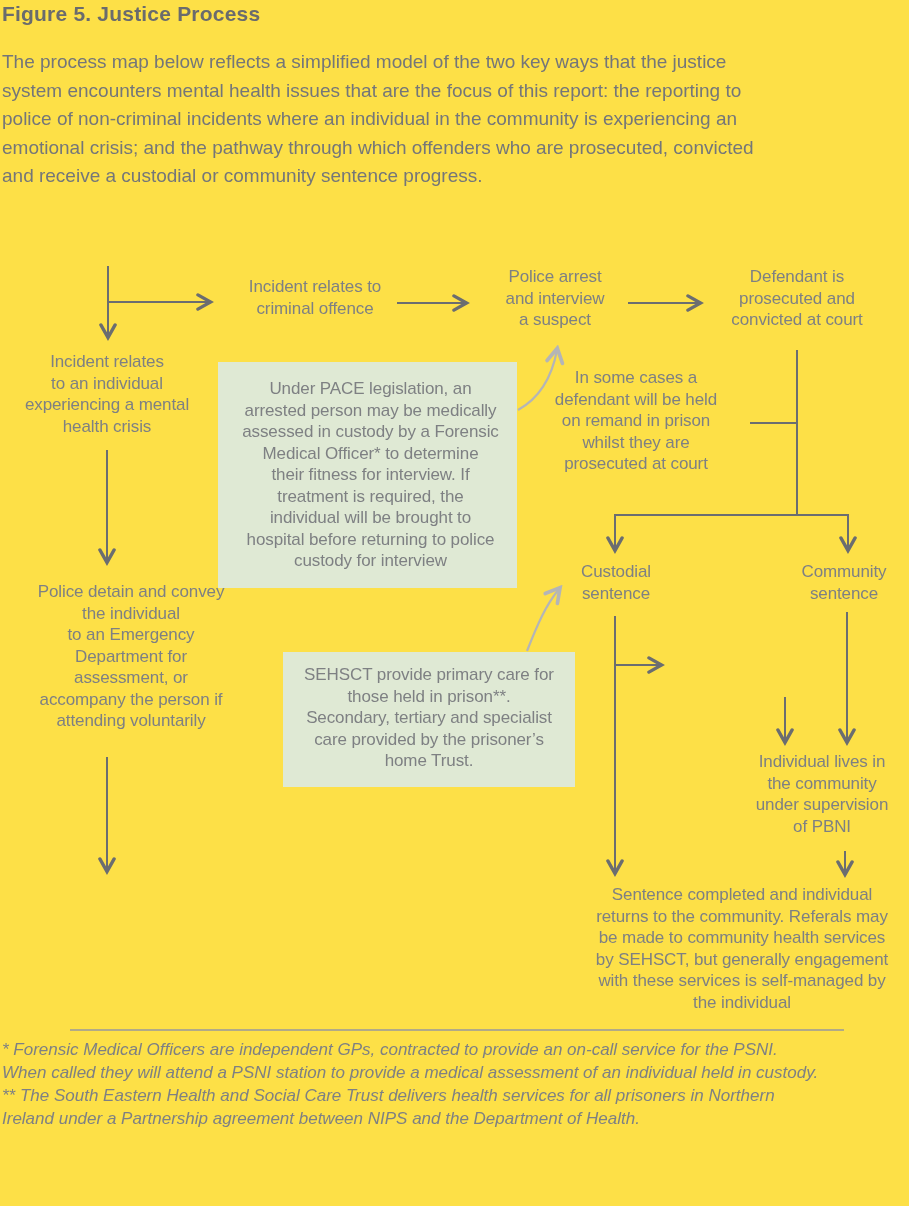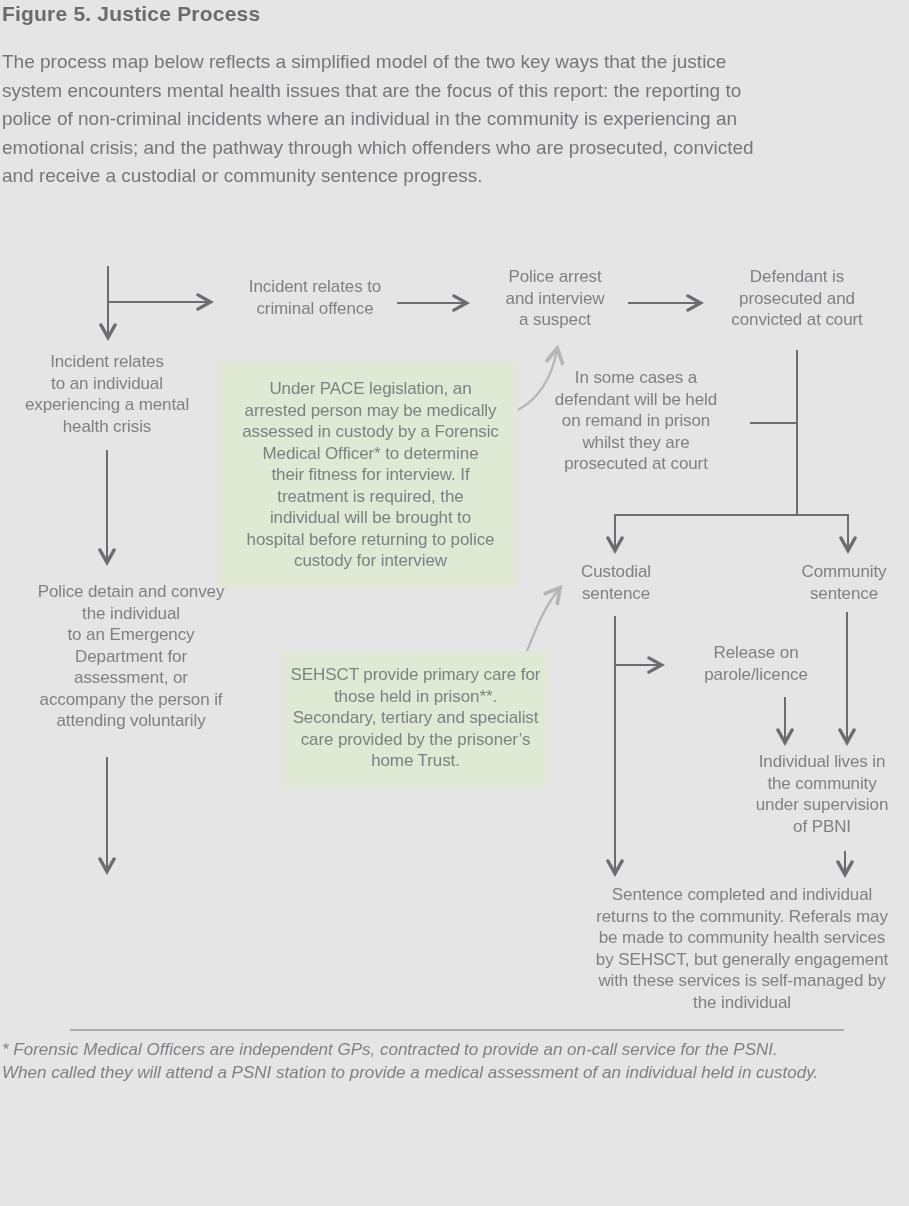--- a/index.html
+++ b/index.html
@@ -8,21 +8,21 @@
     --node-color:#7e8083;
     --arrow-color:#6b6d70;
     --curve-color:#b4b5b7;
     --callout-bg:#dfe9d4;
     --divider-color:#97999c;
   }
   html,body{margin:0;padding:0;background:#ffffff;}
   .page{
     position:relative;
     width:909px;height:1206px;
-    background:#e5e5e5;
+    background:#fde047;
     font-family:"Liberation Sans", sans-serif;
     overflow:hidden;
     text-decoration:underline;
   }
   .title{
     position:absolute;left:2px;top:2px;margin:0;
     font-size:21px;font-weight:bold;color:var(--title-color);
     letter-spacing:0.2px;
   }
   .intro{
@@ -97,21 +97,21 @@
 
   <div class="callout" style="left:218px;top:362px;width:299px;height:226px;padding-top:16px;padding-left:6px;">Under PACE legislation, an
 arrested person may be medically
 assessed in custody by a Forensic
 Medical Officer* to determine
 their fitness for interview. If
 treatment is required, the
 individual will be brought to
 hospital before returning to police
 custody for interview</div>
-  <div class="callout" style="left:283px;top:652px;width:265px;height:135px;padding-top:12px;">SEHSCT provide primary care for
+  <div class="callout" style="left:283px;top:652px;width:292px;height:135px;padding-top:12px;">SEHSCT provide primary care for
 those held in prison**.
 Secondary, tertiary and specialist
 care provided by the prisoner’s
 home Trust.</div>
 
   <div class="node" style="left:215px;top:276px;width:200px;">Incident relates to
 criminal offence</div>
   <div class="node" style="left:455px;top:266px;width:200px;">Police arrest
 and interview
 a suspect</div>
@@ -131,29 +131,29 @@
 the individual
 to an Emergency
 Department for
 assessment, or
 accompany the person if
 attending voluntarily</div>
   <div class="node" style="left:516px;top:561px;width:200px;">Custodial
 sentence</div>
   <div class="node" style="left:744px;top:561px;width:200px;">Community
 sentence</div>
-  <div class="node" style="left:656px;top:642px;width:200px;">Release on
-parole/licence</div>
   <div class="node" style="left:722px;top:751px;width:200px;">Individual lives in
 the community
 under supervision
 of PBNI</div>
   <div class="node" style="left:572px;top:884px;width:340px;">Sentence completed and individual
 returns to the community.  Referals may
 be made to community health services
 by SEHSCT, but generally engagement
 with these services is self-managed by
 the individual</div>
 
   <p class="footnote" style="top:1038px;">* Forensic Medical Officers are independent GPs, contracted to provide an on-call service for the PSNI.
 When called they will attend a PSNI station to provide a medical assessment of an individual held in custody.</p>
+  <p class="footnote" style="top:1084px;">** The South Eastern Health and Social Care Trust delivers health services for all prisoners in Northern
+Ireland under a Partnership agreement between NIPS and the Department of Health.</p>
 
 </div>
 
 </body></html>

